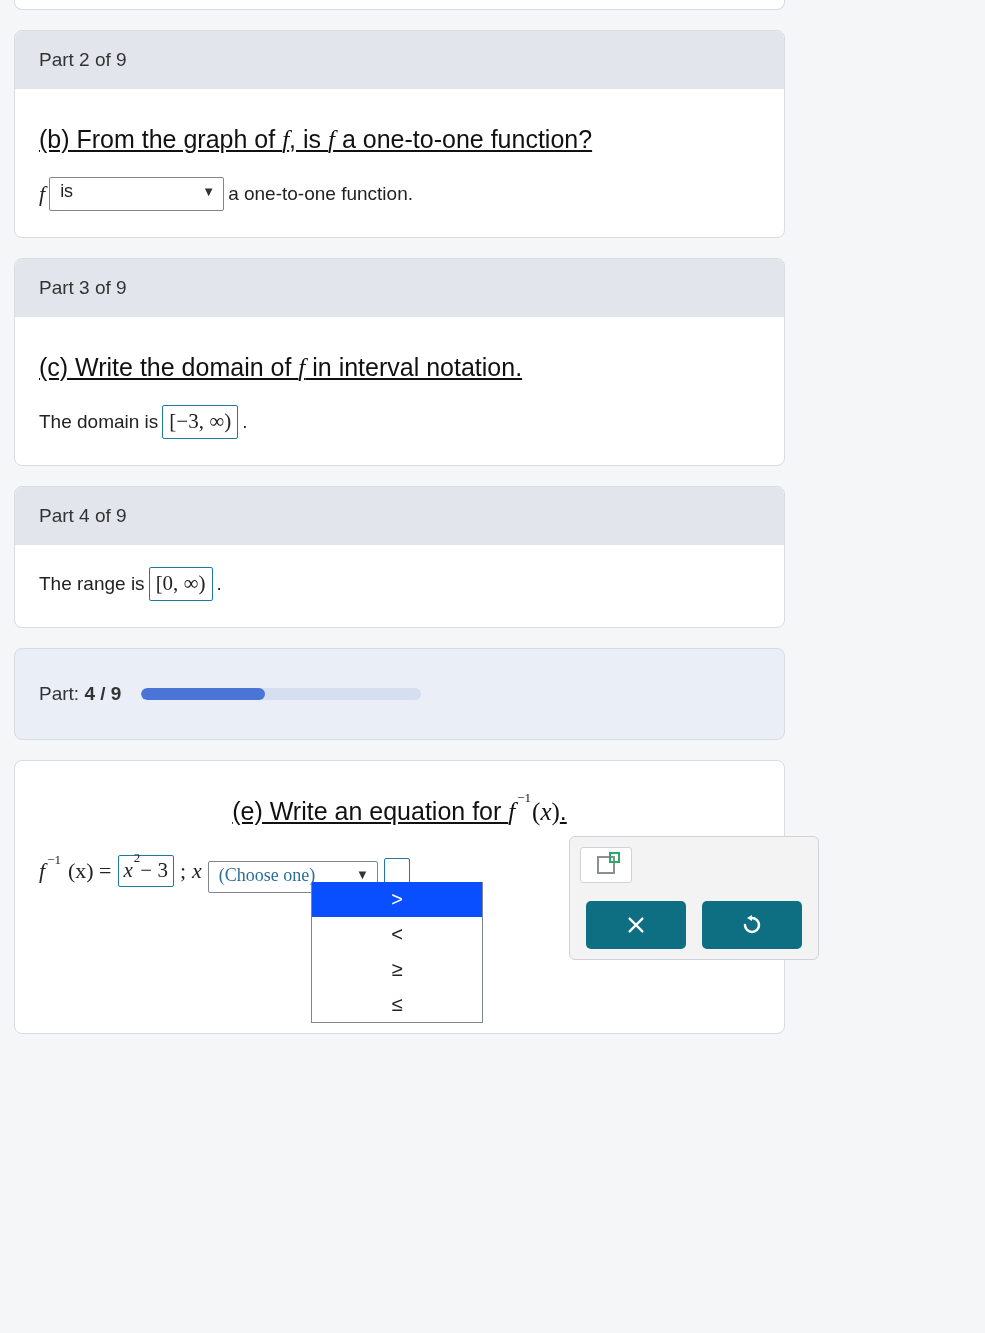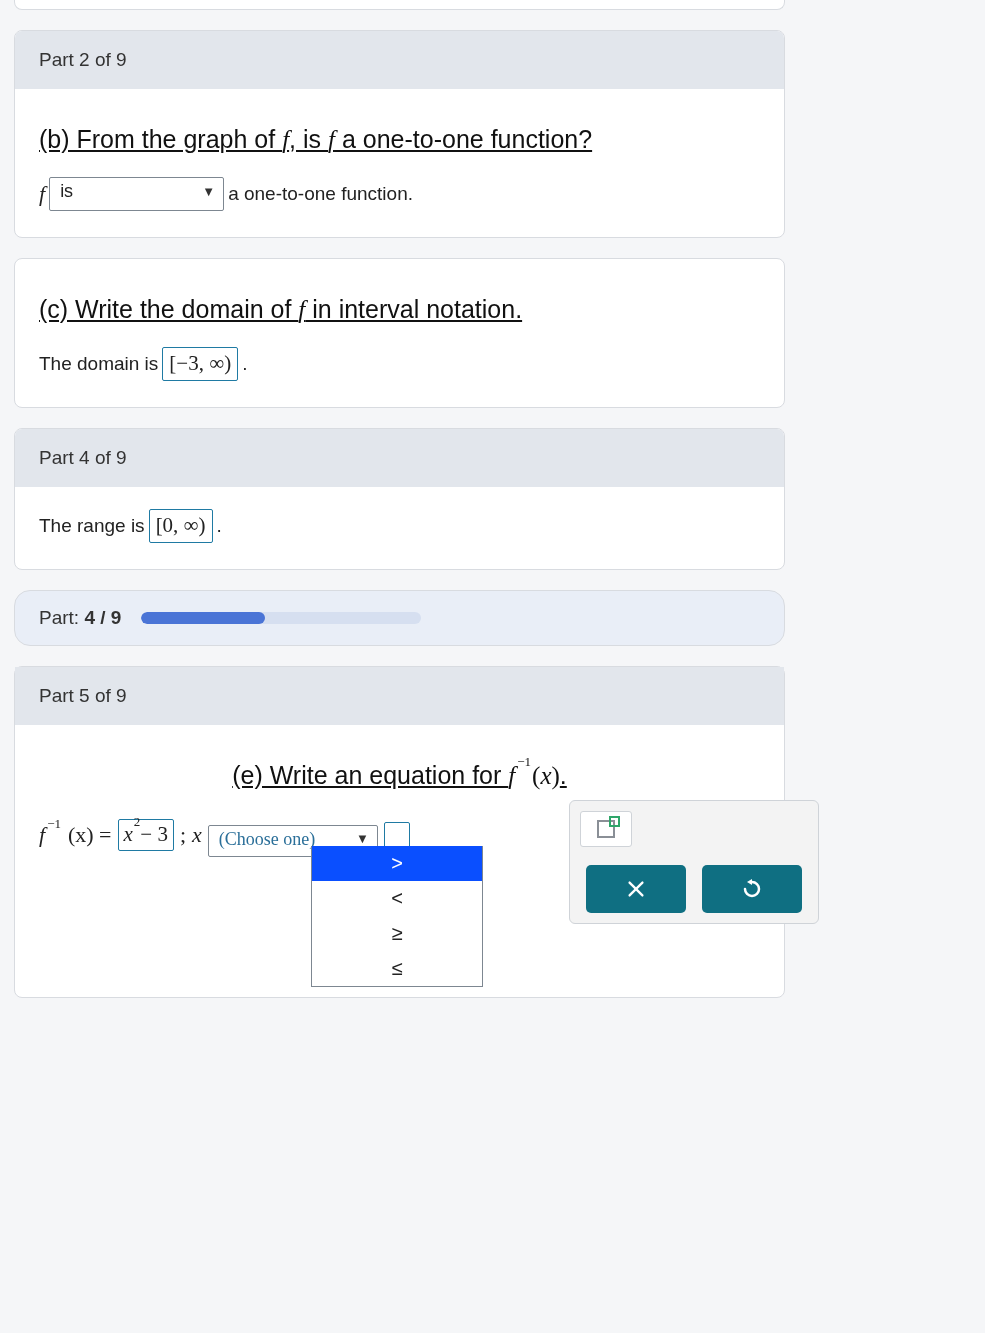--- a/index.html
+++ b/index.html
@@ -82,22 +82,22 @@
     font-size: 21px;
     font-family: "Times New Roman", Times, serif;
     border-radius: 2px;
     background: #fff;
   }
   .answer-box.tight { padding: 0 5px; height: 32px; }
   .progress-row {
     margin: 20px 14px 0 14px;
     background: #e9eef7;
     border: 1px solid #d8dbe0;
-    border-radius: 16px;
-    padding: 16px 24px;
+    border-radius: 8px;
+    padding: 34px 24px;
     display: flex;
     align-items: center;
     gap: 20px;
   }
   .progress-label {
     font-size: 19px;
     color: #333;
   }
   .progress-bar {
     width: 280px;
@@ -257,20 +257,21 @@
         <div class="select-box">
           <span>is</span>
           <span class="caret">▼</span>
         </div>
         <span>a one-to-one function.</span>
       </div>
     </div>
   </div>
 
   <div class="card">
+    <div class="part-header">Part 3 of 9</div>
     <div class="part-body">
       <p class="prompt">
         <span>(c) Write the domain of </span><span class="mi">f</span><span> in interval notation.</span>
       </p>
       <div class="sentence">
         <span>The domain is</span>
         <span class="answer-box">[−3, ∞)</span>
         <span>.</span>
       </div>
     </div>
@@ -290,21 +291,20 @@
   <div class="progress-row">
     <div class="progress-label">
       <span>Part: </span><b>4</b><b> / </b><b>9</b>
     </div>
     <div class="progress-bar">
       <div class="progress-fill" style="width: 44%;"></div>
     </div>
   </div>
 
   <div class="card" style="overflow:visible;">
-    <div class="part-header">Part 5 of 9</div>
     <div class="part-body" style="position:relative; padding-bottom:140px;text-align:center;">
       <p class="prompt">
         <span>(e) Write an equation for </span><span class="finv">
           <span class="mi">f</span>
             <span class="exp mn">−1</span>
             <span class="mn" style="font-style:normal;">(</span>
             <span class="mi">x</span>
             <span class="mn" style="font-style:normal;">)</span>
         </span><span>.</span>
       </p>

